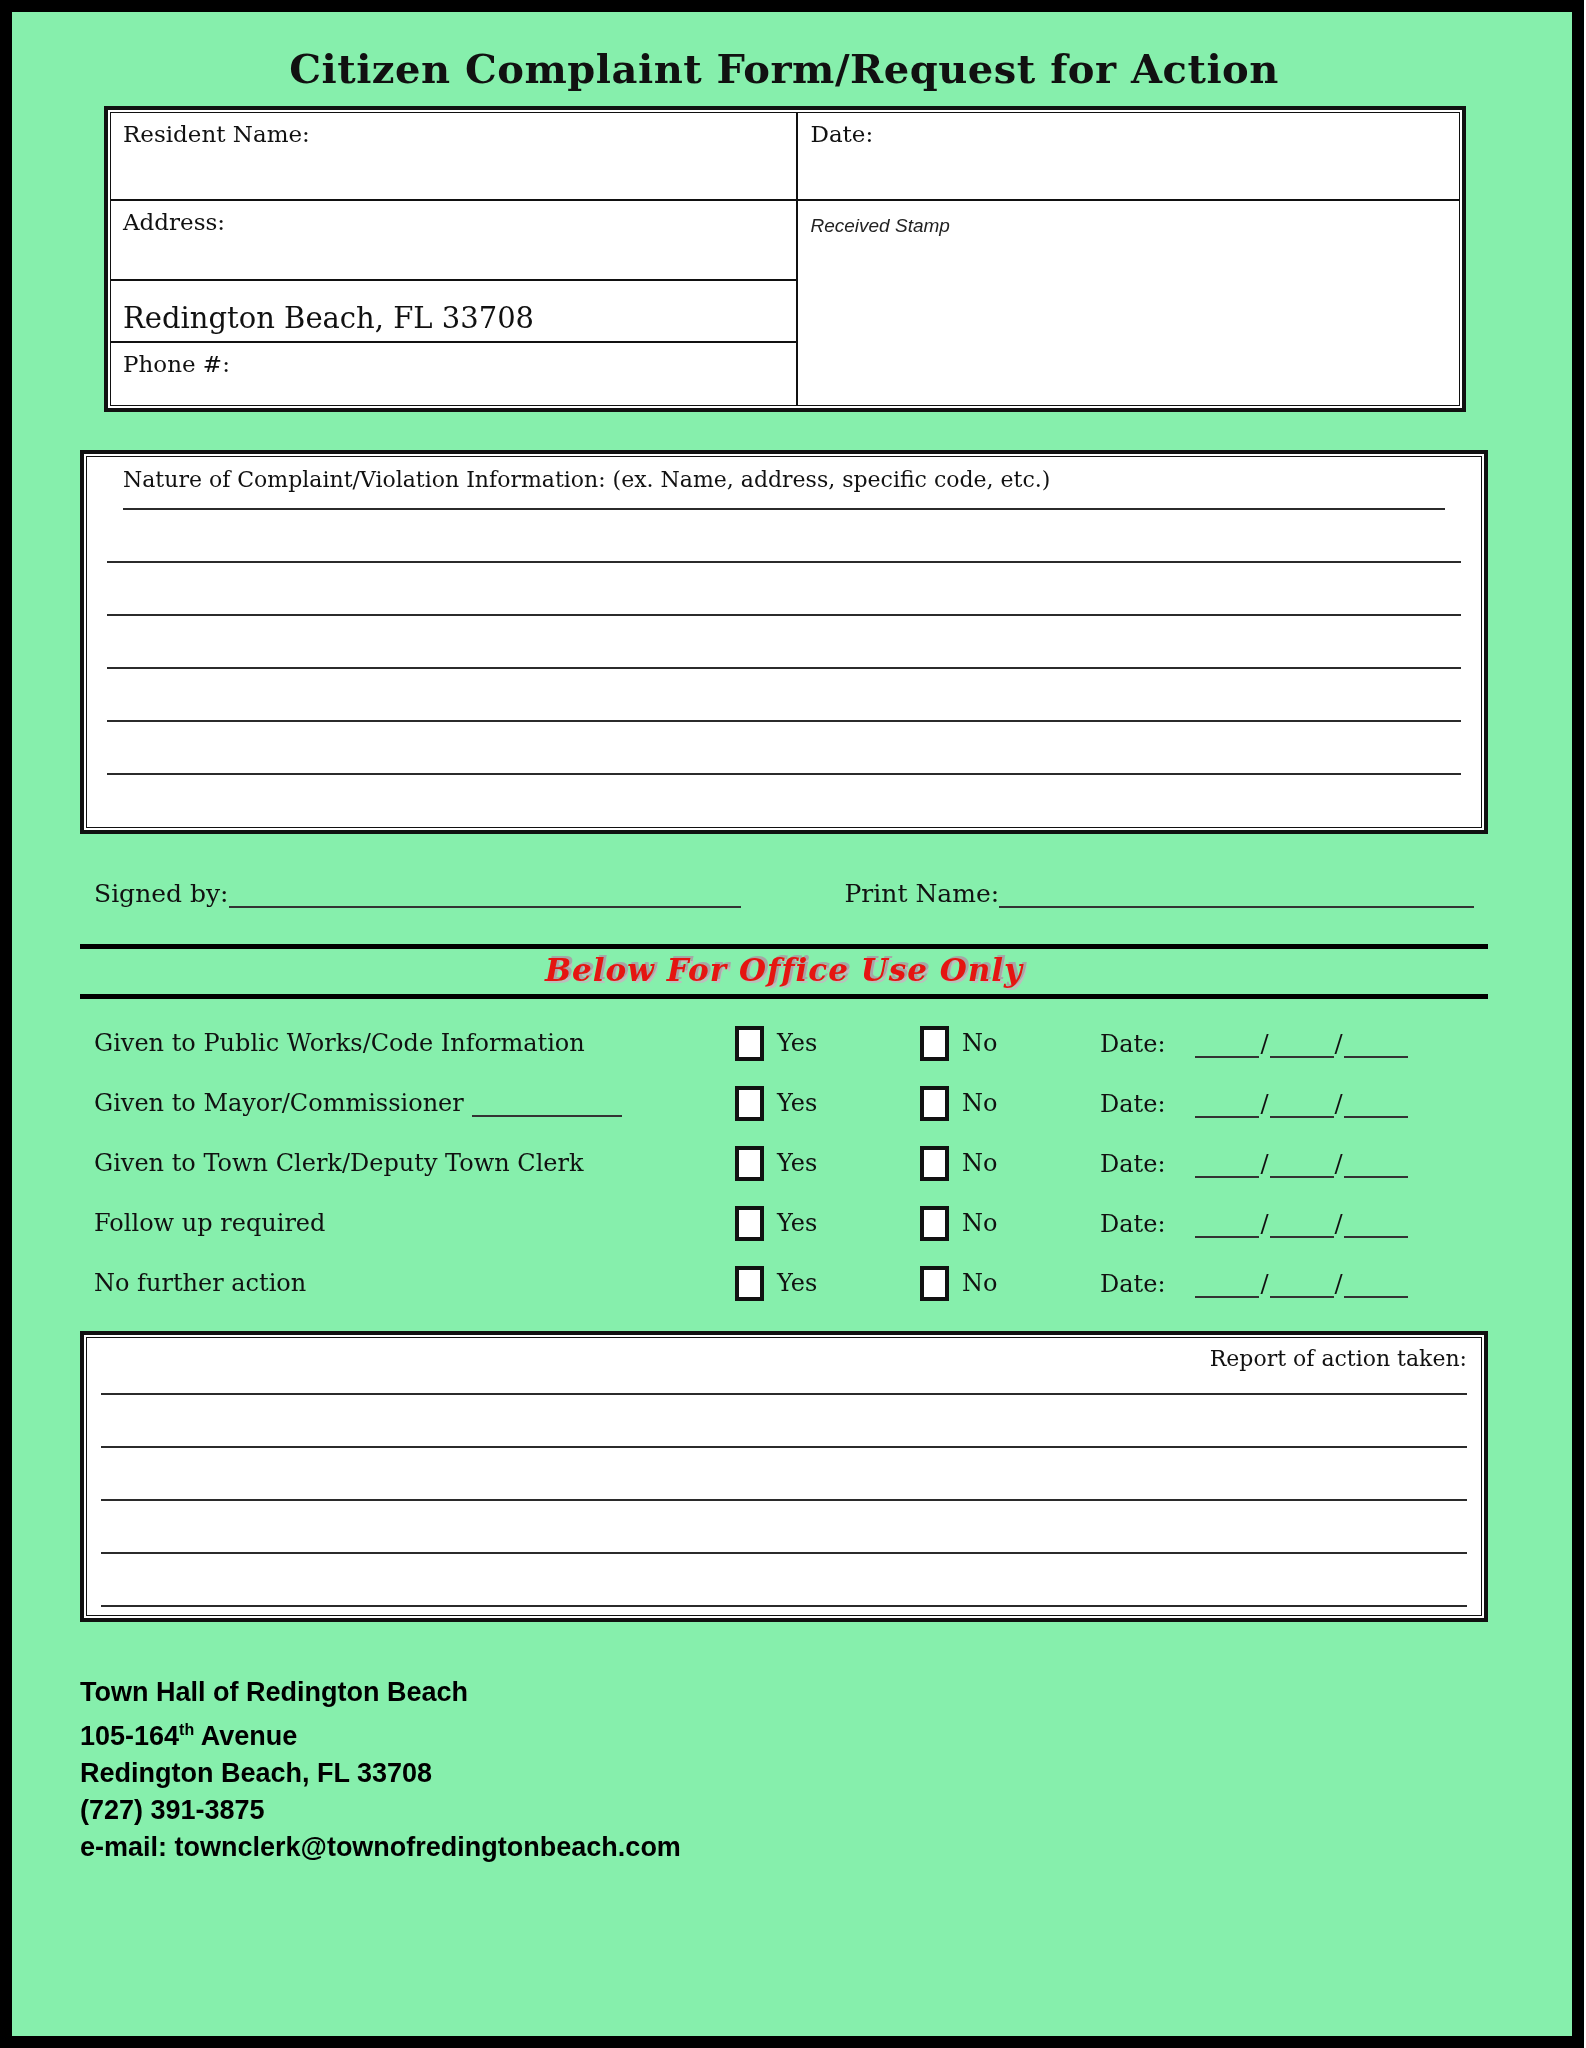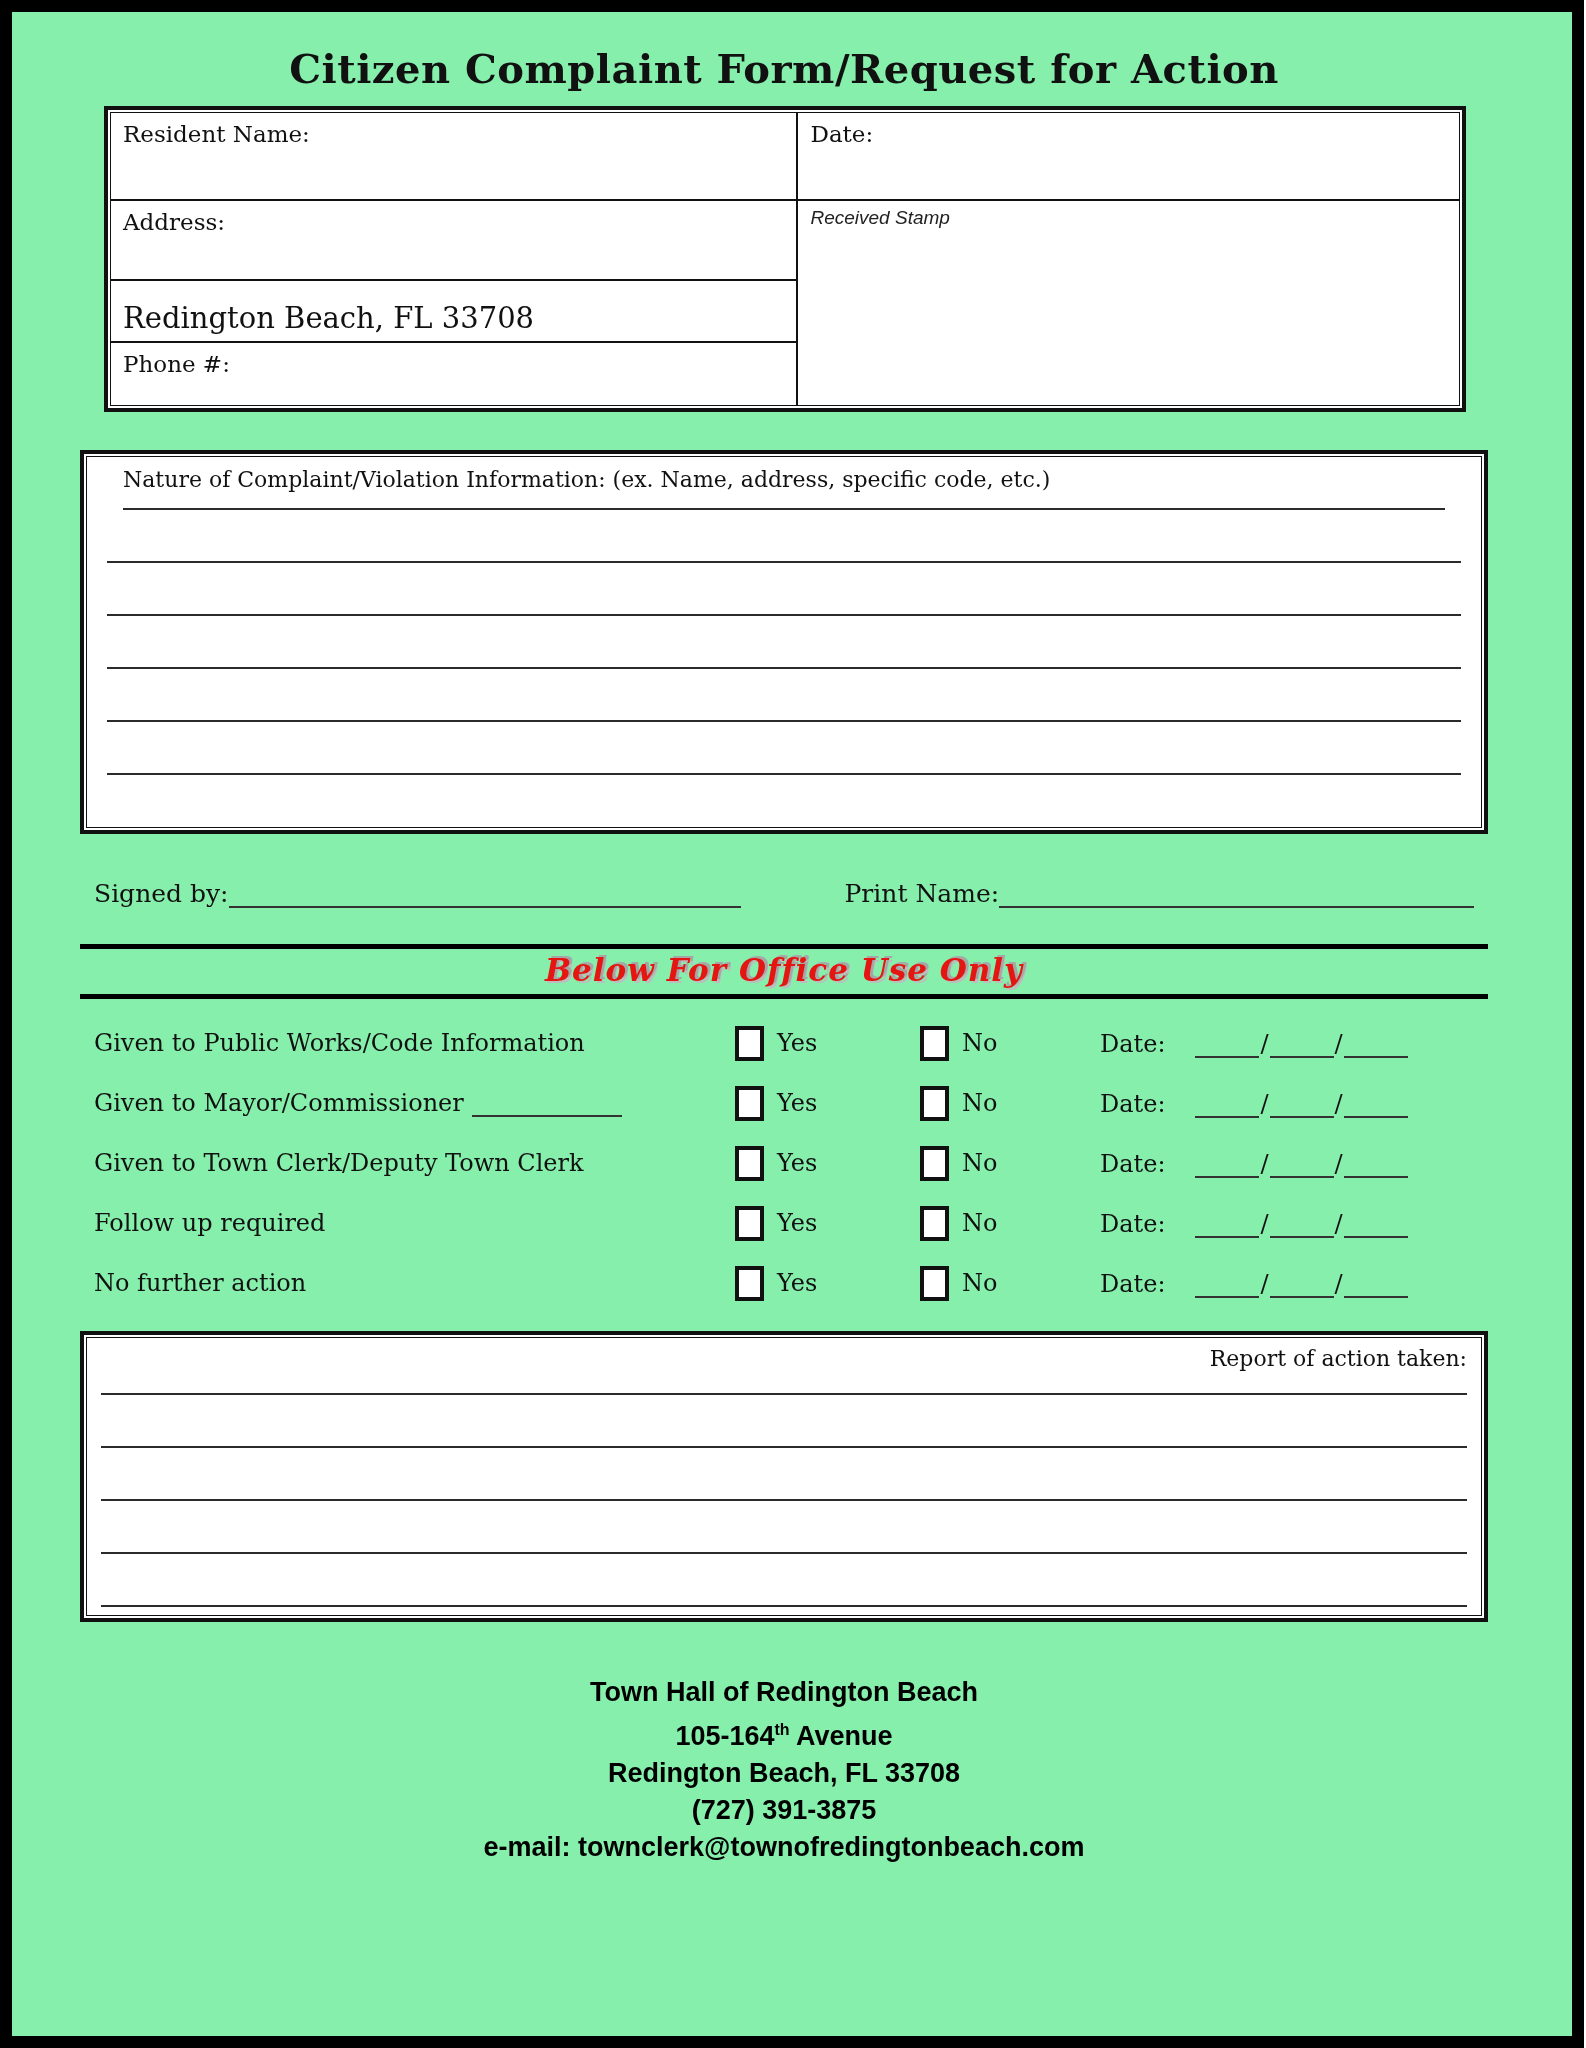--- a/index.html
+++ b/index.html
@@ -23,21 +23,21 @@
   .col-left  { flex:0 0 51%; border-right:2px solid #111; display:flex; flex-direction:column; box-sizing:border-box; }
   .col-right { flex:1; display:flex; flex-direction:column; }
   .cell { padding:8px 12px; font-size:23px; box-sizing:border-box; }
   .cell-resident { height:88px; border-bottom:2px solid #111; }
   .cell-address  { height:80px; border-bottom:2px solid #111; }
   .cell-city     { height:62px; border-bottom:2px solid #111; font-size:29px;
                    display:flex; align-items:flex-end; padding-bottom:6px; }
   .cell-phone    { height:62px; }
   .cell-date     { height:88px; border-bottom:2px solid #111; }
   .cell-stamp    { flex:1; font-family:"Liberation Sans", sans-serif; font-style:italic;
-                   font-size:19px; color:#222; padding-top:6px; }
+                   font-size:19px; color:#222; padding-top:6px;margin-top:8px; }
   
   .nature-wrap { margin-top:38px; }
   .line-row { height:53px; border-bottom:2px solid #2b2b2b; margin:0 20px; box-sizing:border-box; }
   .nature-header-row { font-size:22px; padding:10px 0 0 0; margin:0 36px; height:53px;
                        border-bottom:2px solid #2b2b2b; box-sizing:border-box; }
   .nature-pad { height:52px; }
   
   .sig-row { display:flex; align-items:flex-end; margin:42px 14px 0 14px; font-size:25px; }
   .sig-label { white-space:nowrap; }
   .sig-line { width:512px; border-bottom:2px solid #333; height:30px; }
@@ -65,21 +65,21 @@
   .o-date-label { margin-right:30px; }
   .dseg { width:64px; height:28px; border-bottom:2px solid #333; }
   .dslash { margin:0 1px; }
   
   .report-wrap { margin-top:18px; }
   .report-first { font-size:22px; padding:8px 0 0 0; margin:0 14px; height:57px;
                   border-bottom:2px solid #2b2b2b; box-sizing:border-box;text-align:right; }
   .report-line { height:53px; border-bottom:2px solid #2b2b2b; margin:0 14px; box-sizing:border-box; }
   .report-pad { height:8px; }
   
-  .footer { margin-top:52px; text-align:center; font-family:"Liberation Sans", sans-serif;
+  .footer { margin-top:52px; text-align:left; font-family:"Liberation Sans", sans-serif;
             font-weight:bold; font-size:27px; line-height:37px; color:#000; }
   .footer sup { font-size:16px; }
 </style>
 </head>
 <body>
 
 <div class="page">
 
   <div class="title">Citizen Complaint Form/Request for Action</div>
 

